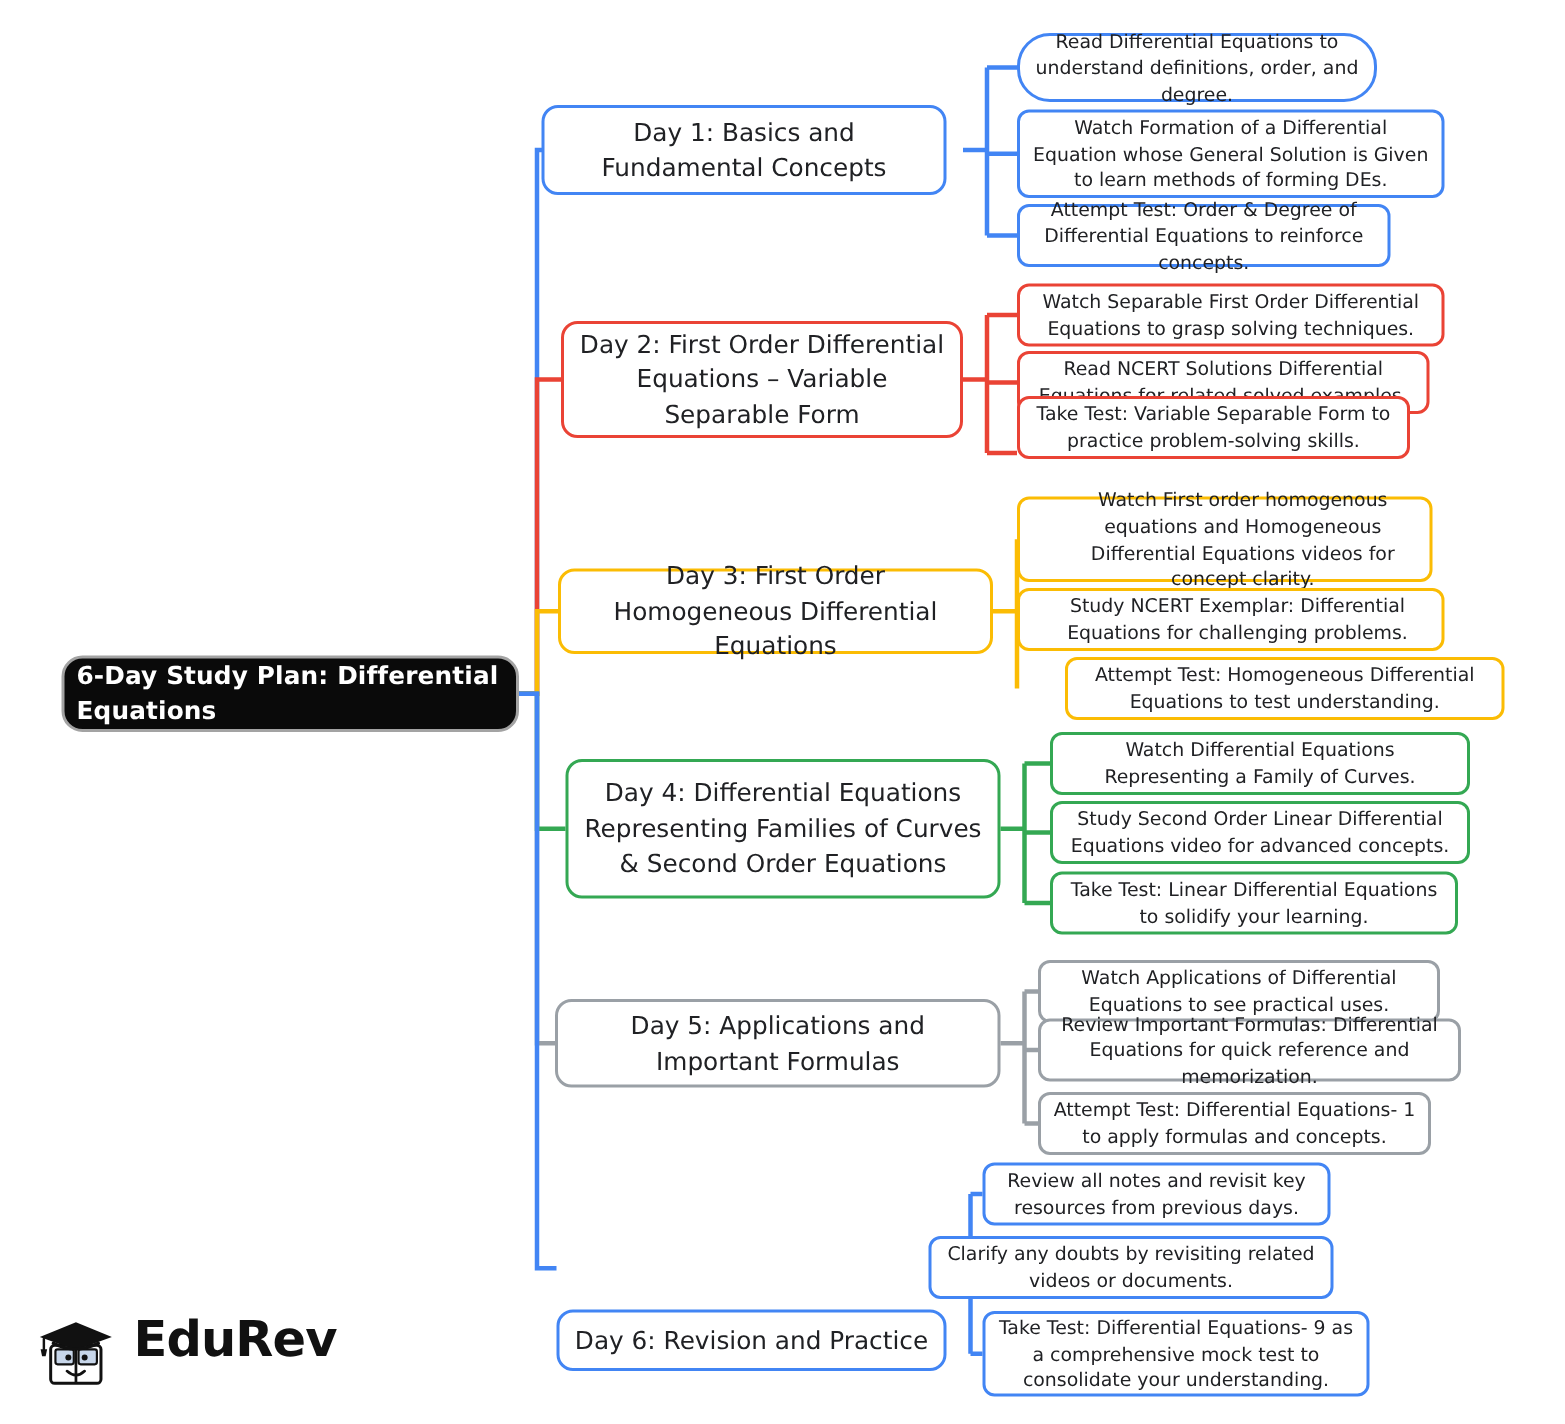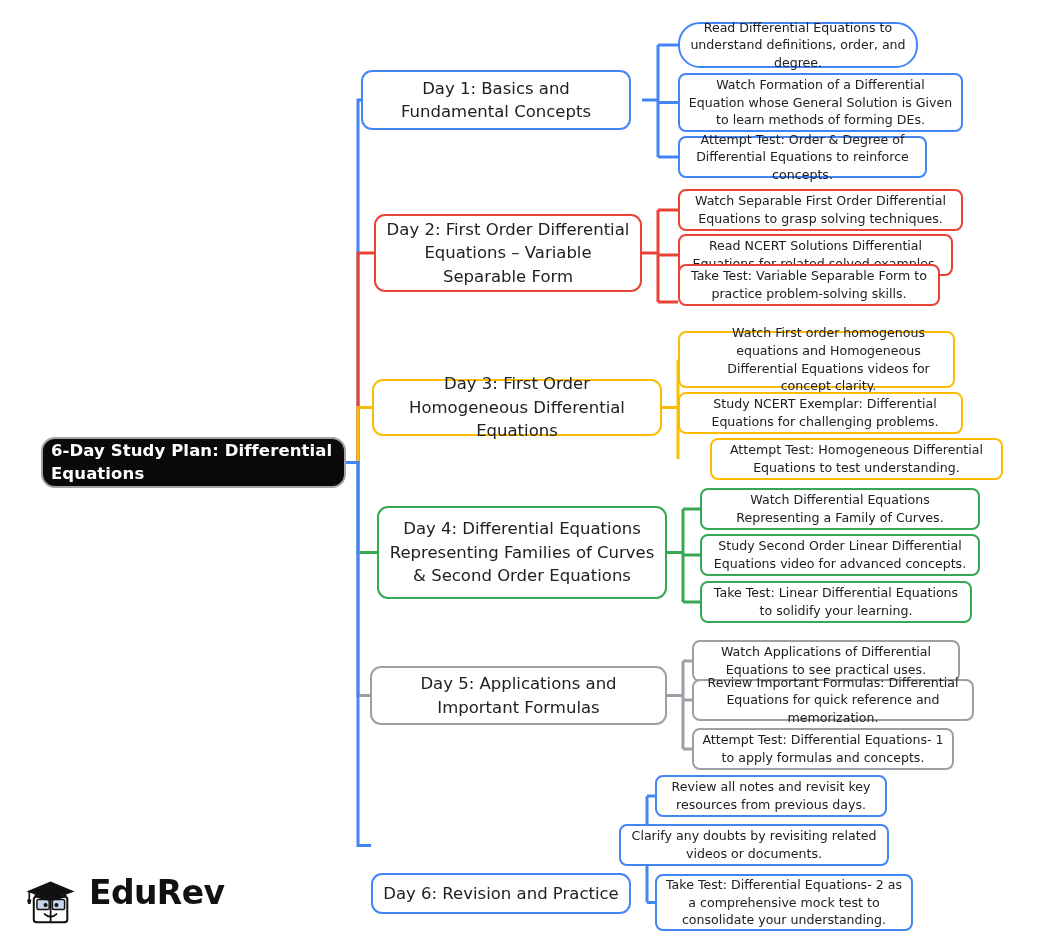--- a/index.html
+++ b/index.html
@@ -171,21 +171,21 @@
   <div class="leaf-node" style="left:700px; top:581px; width:272px; height:42px; border-color:#34A853;">Take Test: Linear Differential Equations to solidify your learning.</div>
 
   <div class="day-node" style="left:370px; top:666px; width:297px; height:59px; border-color:#9AA0A6;">Day 5: Applications and Important Formulas</div>
   <div class="leaf-node" style="left:692px; top:640px; width:268px; height:42px; border-color:#9AA0A6;">Watch Applications of Differential Equations to see practical uses.</div>
   <div class="leaf-node" style="left:692px; top:679px; width:282px; height:42px; border-color:#9AA0A6;">Review Important Formulas: Differential Equations for quick reference and memorization.</div>
   <div class="leaf-node" style="left:692px; top:728px; width:262px; height:42px; border-color:#9AA0A6;">Attempt Test: Differential Equations- 1 to apply formulas and concepts.</div>
 
   <div class="day-node" style="left:371px; top:825px; width:260px; height:41px; border-color:#4285F4;margin-top:48px;">Day 6: Revision and Practice</div>
   <div class="leaf-node" style="left:655px; top:775px; width:232px; height:42px; border-color:#4285F4;">Review all notes and revisit key resources from previous days.</div>
   <div class="leaf-node" style="left:619px; top:824px; width:270px; height:42px; border-color:#4285F4;">Clarify any doubts by revisiting related videos or documents.</div>
-  <div class="leaf-node" style="left:655px; top:874px; width:258px; height:57px; border-color:#4285F4;">Take Test: Differential Equations- 2 as a comprehensive mock test to consolidate your understanding.</div>
+  <div class="leaf-node" style="left:655px; top:874px; width:258px; height:57px; border-color:#4285F4;">Take Test: Differential Equations- 9 as a comprehensive mock test to consolidate your understanding.</div>
 
   <div class="logo">
     <svg class="logo-mark" viewBox="0 0 64 64">
 
       <rect x="13" y="23" width="37" height="28" rx="3" fill="#ffffff" stroke="#111111" stroke-width="2.2"></rect>
 
       <rect x="16.5" y="26" width="13.5" height="11" rx="1.6" fill="#c7d6ea" stroke="#111111" stroke-width="1.6"></rect>
       <rect x="33.5" y="26" width="13.5" height="11" rx="1.6" fill="#c7d6ea" stroke="#111111" stroke-width="1.6"></rect>
 
       <line x1="31.6" y1="23" x2="31.6" y2="51" stroke="#111111" stroke-width="2"></line>

